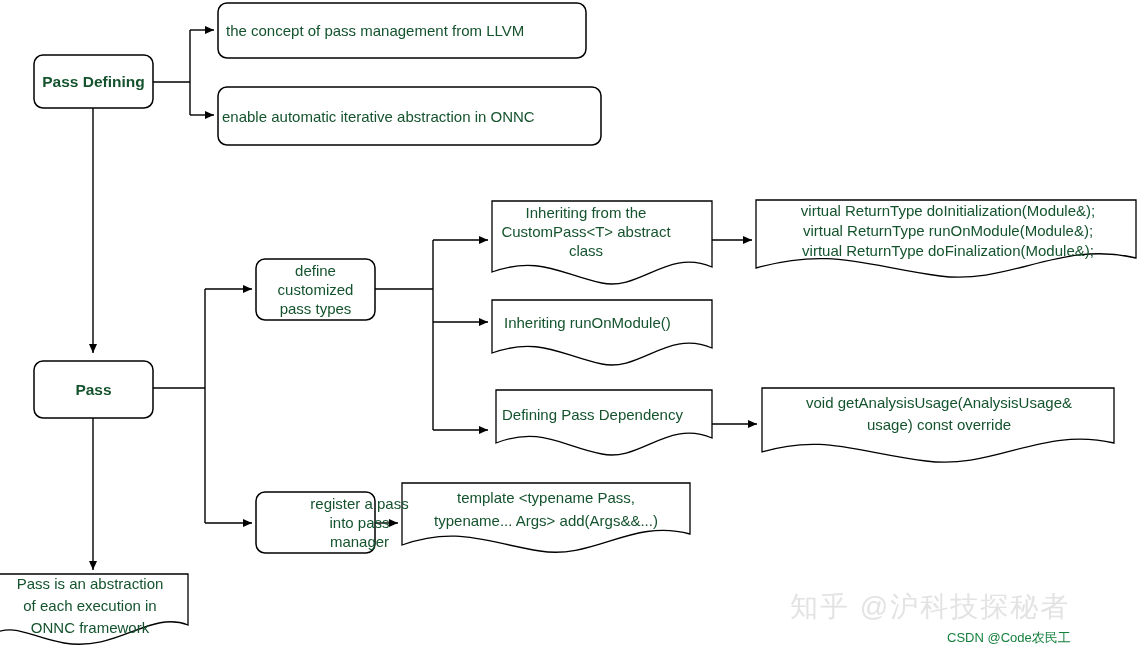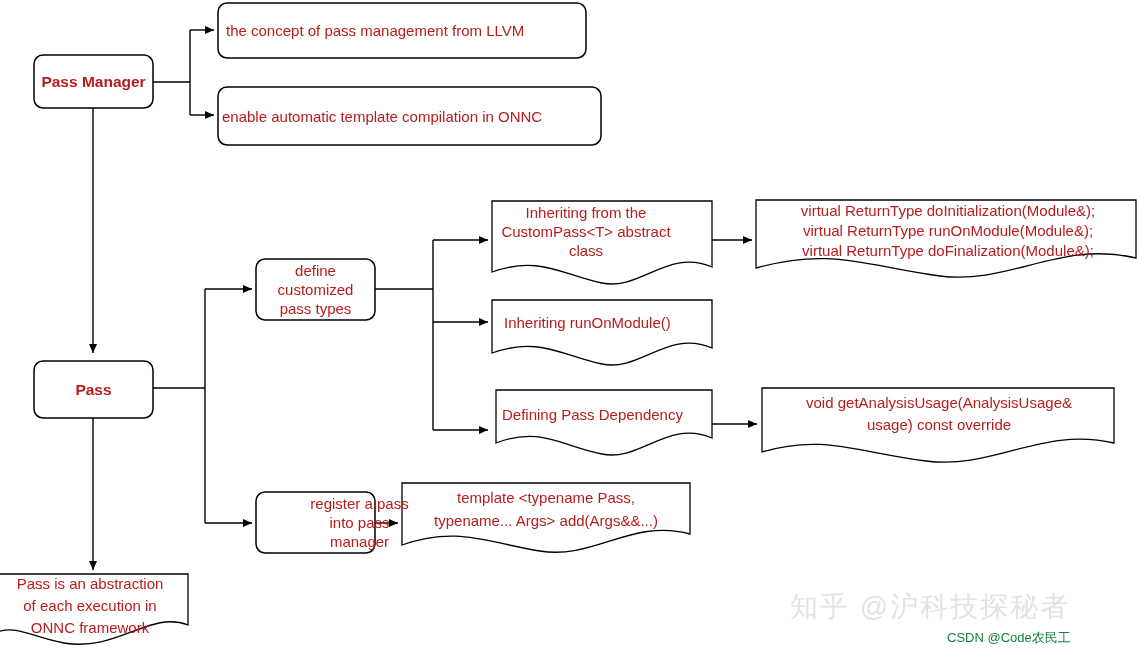--- a/index.html
+++ b/index.html
@@ -24,21 +24,21 @@
   }
   .node-label {
     position: absolute;
     display: flex;
     align-items: center;
     justify-content: center;
     text-align: center;
     font-family: "Liberation Sans", sans-serif;
     font-size: 15px;
     line-height: 19px;
-    color: #b91c1c;
+    color: #14532d;
     white-space: pre-line;
     pointer-events: none;
   }
   .node-label.bold {
     font-weight: bold;
     font-size: 15.5px;
   }
   .node-label.left {
     justify-content: flex-start;
     text-align: left;
@@ -124,25 +124,25 @@
 
   <path d="M756,200 L1136,200 L1136,258 C1060,240 1010,285 940,276 C866,266 830,247 756,268 Z" fill="#ffffff" stroke="#000000" stroke-width="1.3"></path>
 
   <path d="M762,388 L1114,388 L1114,443 C1042,426 994,470 926,461 C856,452 822,434 762,452 Z" fill="#ffffff" stroke="#000000" stroke-width="1.3"></path>
 
   <path d="M402,483 L690,483 L690,534 C632,518 594,560 540,551 C485,542 456,526 402,545 Z" fill="#ffffff" stroke="#000000" stroke-width="1.3"></path>
 
   <path d="M-8,574 L188,574 L188,625 C150,610 118,652 64,643 C30,637 16,623 -8,634 Z" fill="#ffffff" stroke="#000000" stroke-width="1.3"></path>
 </svg>
 
-<div class="node-label bold" style="left:34px; top:55px; width:119px; height:53px;">Pass Manager</div>
+<div class="node-label bold" style="left:34px; top:55px; width:119px; height:53px;">Pass Defining</div>
 
 <div class="node-label left" style="left:226px; top:3px; width:356px; height:55px;">the concept of pass management from LLVM</div>
 
-<div class="node-label left" style="left:222px; top:87px; width:375px; height:58px;">enable automatic template compilation in ONNC</div>
+<div class="node-label left" style="left:222px; top:87px; width:375px; height:58px;">enable automatic iterative abstraction in ONNC</div>
 
 <div class="node-label bold" style="left:34px; top:361px; width:119px; height:57px;text-align:center;">Pass</div>
 
 <div class="node-label" style="left:256px; top:259px; width:119px; height:61px;border-radius:29px;">define
 customized
 pass types</div>
 
 <div class="node-label" style="left:256px; top:492px; width:119px; height:61px;padding-left:44px;">register a pass
 into pass
 manager</div>

